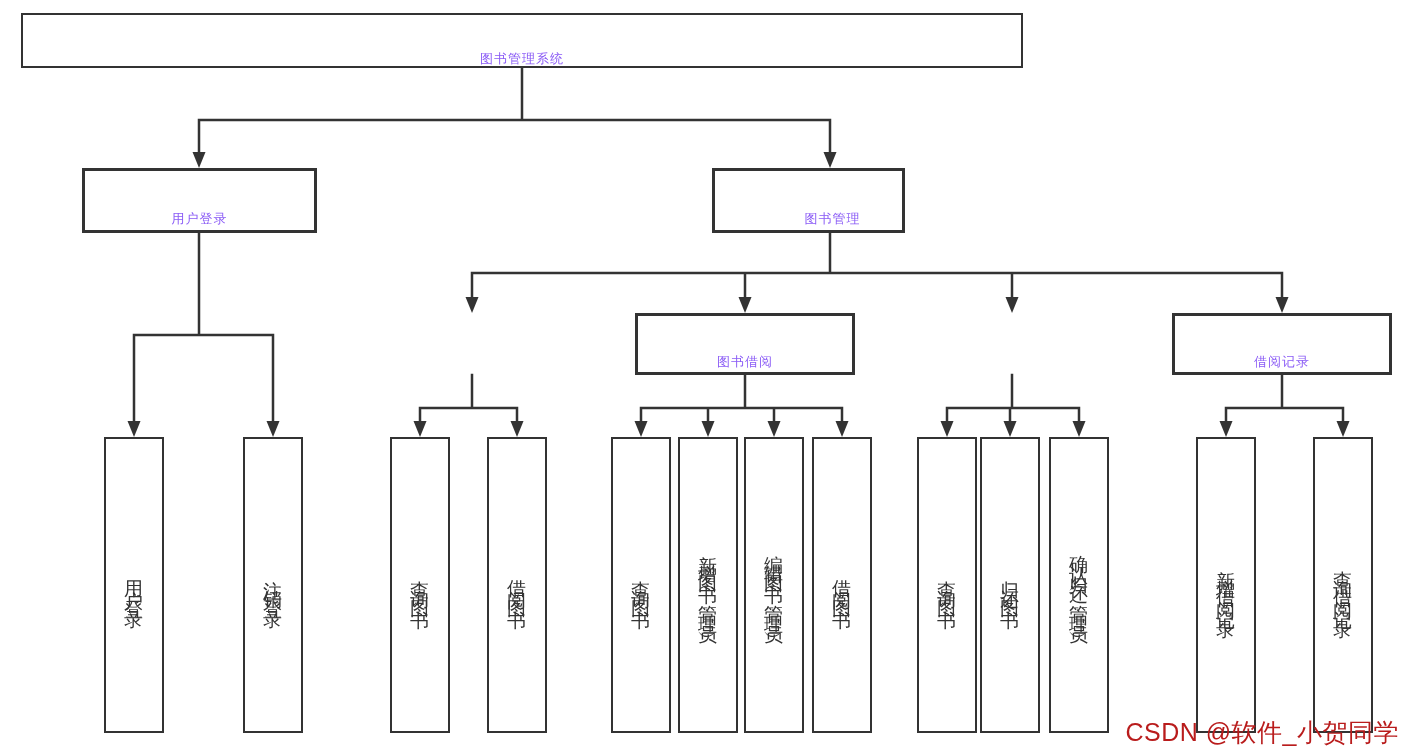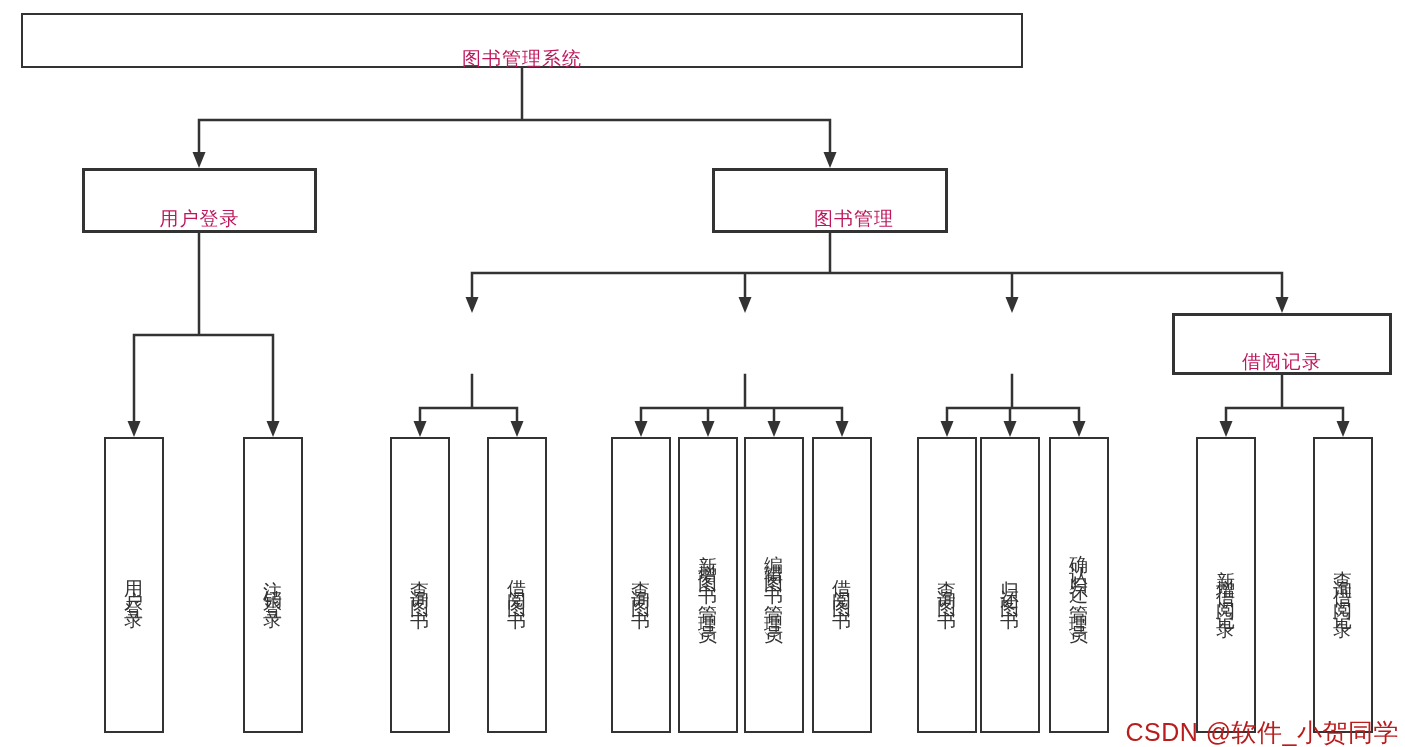--- a/index.html
+++ b/index.html
@@ -38,33 +38,33 @@
     position: absolute;
     background: #ffffff;
     border: 3px solid #333333;
     box-sizing: border-box;
     display: flex;
     align-items: center;
     justify-content: center;
     z-index: 2;
   }
   .node .hlabel {
-    font-size: 19px;
+    font-size: 13px;
     letter-spacing: 1px;
-    color: #be185d;
+    color: #8b5cf6;
     white-space: nowrap;
     margin-top: 36px;
   }
   .node-root {
     left: 21px; top: 13px; width: 1002px; height: 55px;
     border-width: 2.5px;
   }
   .node-l2 { height: 65px; }
   .node-l2-a { left: 82px;  top: 168px; width: 235px; }
-  .node-l2-b { left: 712px; top: 168px; width: 236px; padding-left: 48px; }
+  .node-l2-b { left: 712px; top: 168px; width: 193px; padding-left: 48px; }
   .node-l3 { top: 313px; height: 62px; width: 220px; }
   .node-l3-a { left: 362px; }
   .node-l3-b { left: 635px; }
   .node-l3-c { left: 902px; }
   .node-l3-d { left: 1172px; }
   .leaf {
     position: absolute;
     top: 437px;
     width: 60px;
     height: 296px;
@@ -141,20 +141,23 @@
     <span class="hlabel">图书管理系统</span>
   </div>
 
   <div class="node node-l2 node-l2-a">
     <span class="hlabel">用户登录</span>
   </div>
   <div class="node node-l2 node-l2-b">
     <span class="hlabel">图书管理</span>
   </div>
 
+  <div class="node node-l3 node-l3-b">
+    <span class="hlabel">图书借阅</span>
+  </div>
   <div class="node node-l3 node-l3-d">
     <span class="hlabel">借阅记录</span>
   </div>
 
   <div class="leaf" style="left:104px">
     <span class="vlabel">用户登录</span>
   </div>
   <div class="leaf" style="left:243px">
     <span class="vlabel">注销登录</span>
   </div>

